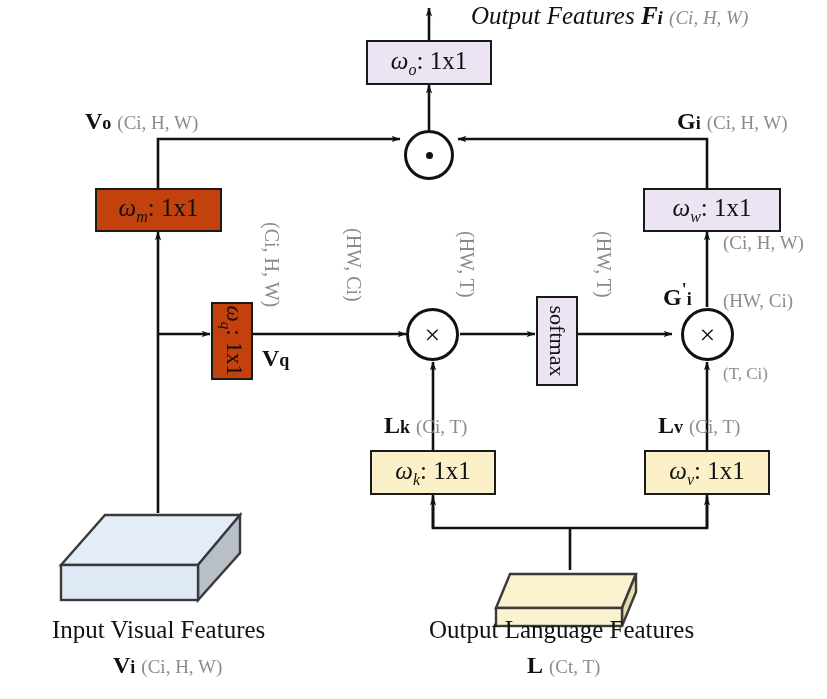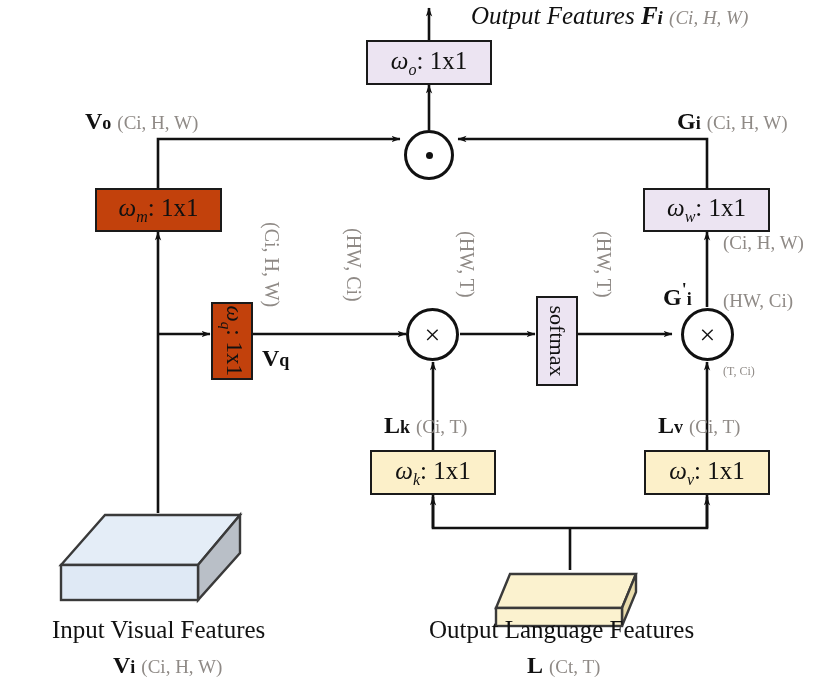--- a/index.html
+++ b/index.html
@@ -94,21 +94,21 @@
     <span class="bigname">G</span><span class="bigname" style="font-size:18px;">i</span>
     <span class="dim" style="font-size:19px;">(Ci, H, W)</span>
   </div>
 
   <div class="node dotnode" style="left:404px;top:130px;width:50px;height:50px;"></div>
 
   <div class="box blue" style="left:95px;top:188px;width:127px;height:44px;font-size:25px;">
     <span class="lbl"><i>ω</i><sub style="font-size:16px;font-style:italic;">m</sub><span>: 1x1</span></span>
   </div>
 
-  <div class="box lav" style="left:643px;top:188px;width:127px;height:44px;font-size:25px;">
+  <div class="box lav" style="left:643px;top:188px;width:138px;height:44px;font-size:25px;">
     <span class="lbl"><i>ω</i><sub style="font-size:16px;font-style:italic;">w</sub><span>: 1x1</span></span>
   </div>
 
   <div class="box blue rot90" style="left:211px;top:302px;width:42px;height:78px;font-size:23px;">
     <span class="lbl"><i>ω</i><sub style="font-size:15px;font-style:italic;">q</sub><span>: 1x1</span></span>
   </div>
 
   <div class="box lav rot90" style="left:536px;top:296px;width:42px;height:90px;font-size:22px;">
     <span class="lbl">softmax</span>
   </div>
@@ -120,21 +120,21 @@
     <span class="cross">×</span>
   </div>
 
   <div class="vrot" style="left:283px;top:222px;font-size:20px;">(Ci, H, W)</div>
   <div class="vrot" style="left:365px;top:228px;font-size:20px;">(HW, Ci)</div>
   <div class="vrot" style="left:478px;top:231px;font-size:20px;">(HW, T)</div>
   <div class="vrot" style="left:615px;top:231px;font-size:20px;">(HW, T)</div>
 
   <div class="txt dim" style="left:723px;top:232px;font-size:19px;">(Ci, H, W)</div>
   <div class="txt dim" style="left:723px;top:290px;font-size:19px;">(HW, Ci)</div>
-  <div class="txt dim" style="left:723px;top:364px;font-size:12px;">(T, Ci)</div>
+  <div class="txt dim" style="left:723px;top:364px;font-size:17px;">(T, Ci)</div>
 
   <div class="txt" style="left:663px;top:280px;font-size:24px;">
     <span class="bigname">G</span><span class="bigname" style="font-size:18px;vertical-align:super;">'</span><span class="bigname" style="font-size:18px;">i</span>
   </div>
 
   <div class="txt" style="left:262px;top:345px;font-size:24px;">
     <span class="bigname">V</span><span class="bigname" style="font-size:18px;">q</span>
   </div>
 
   <div class="txt" style="left:384px;top:412px;font-size:24px;">

